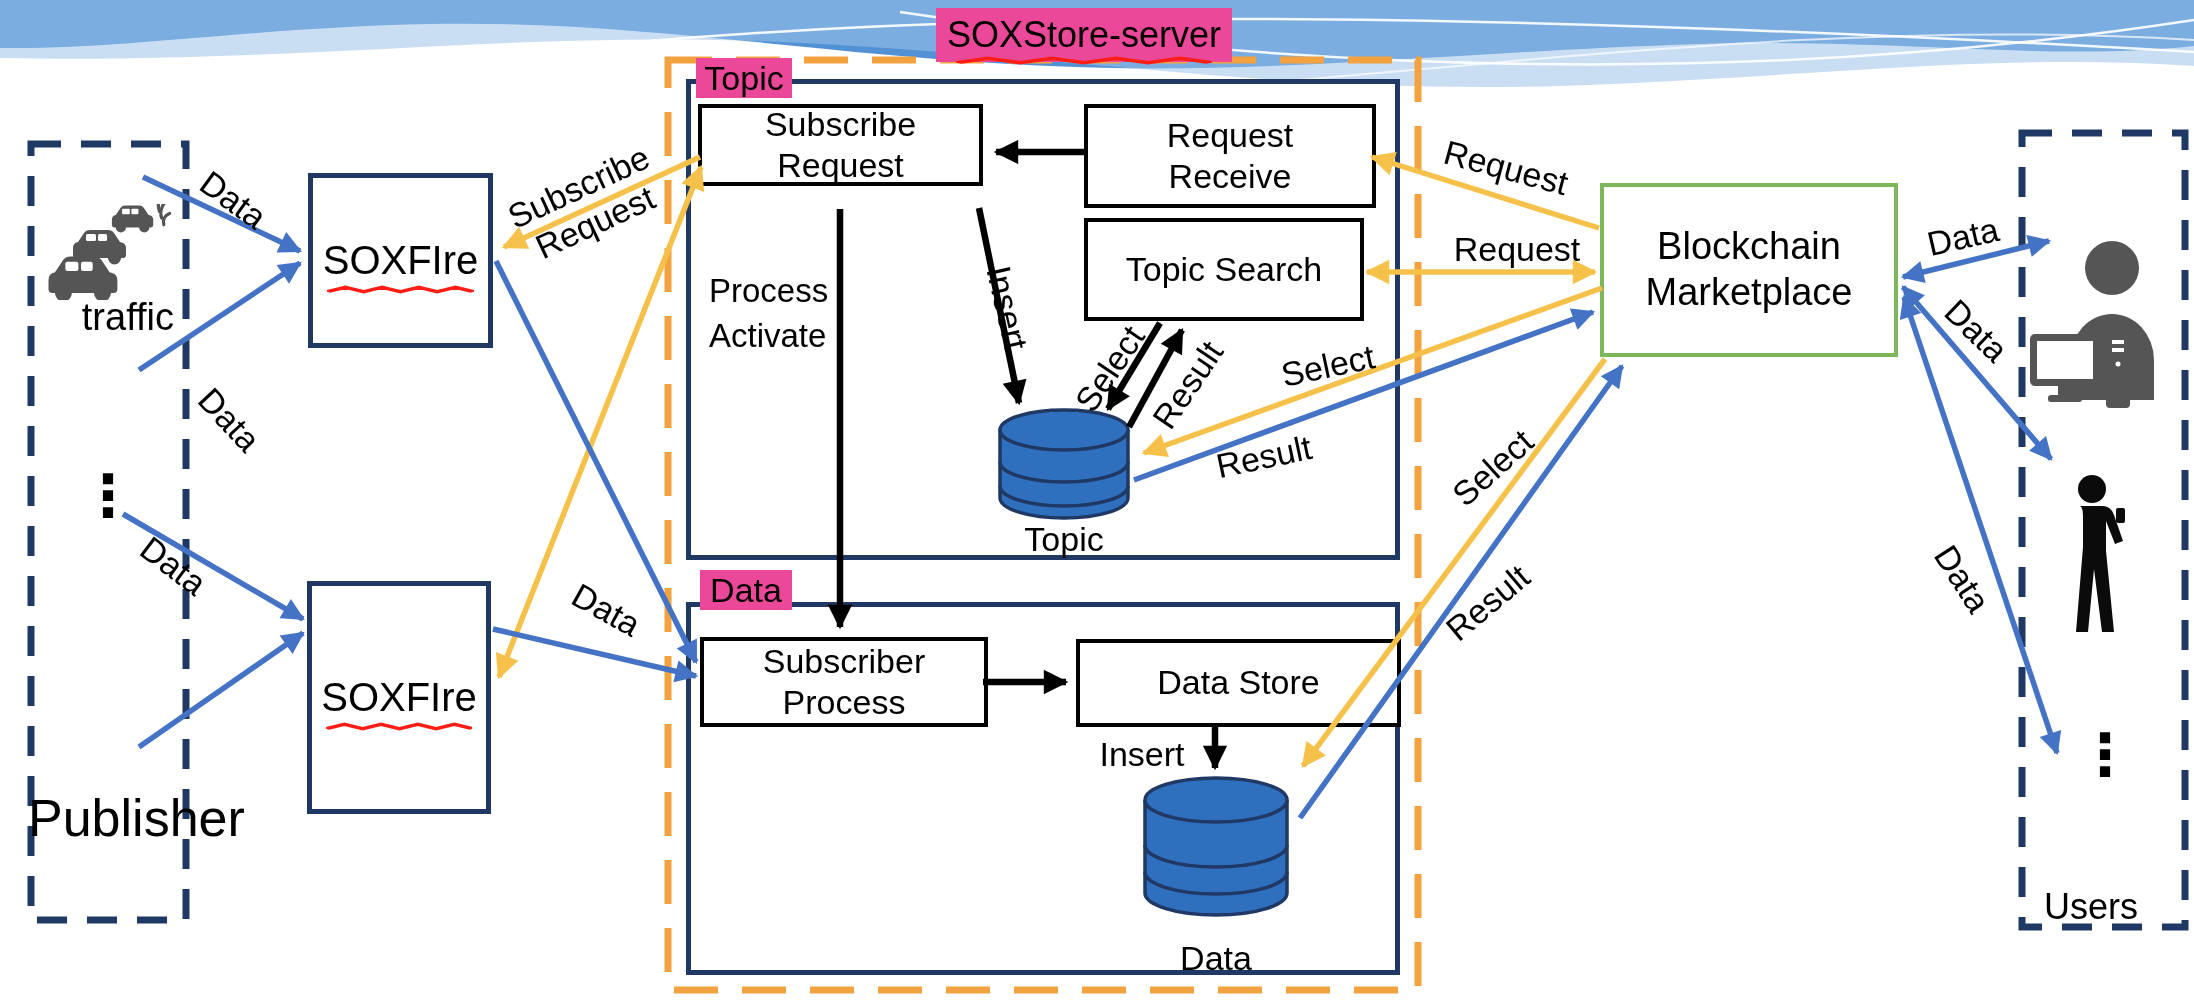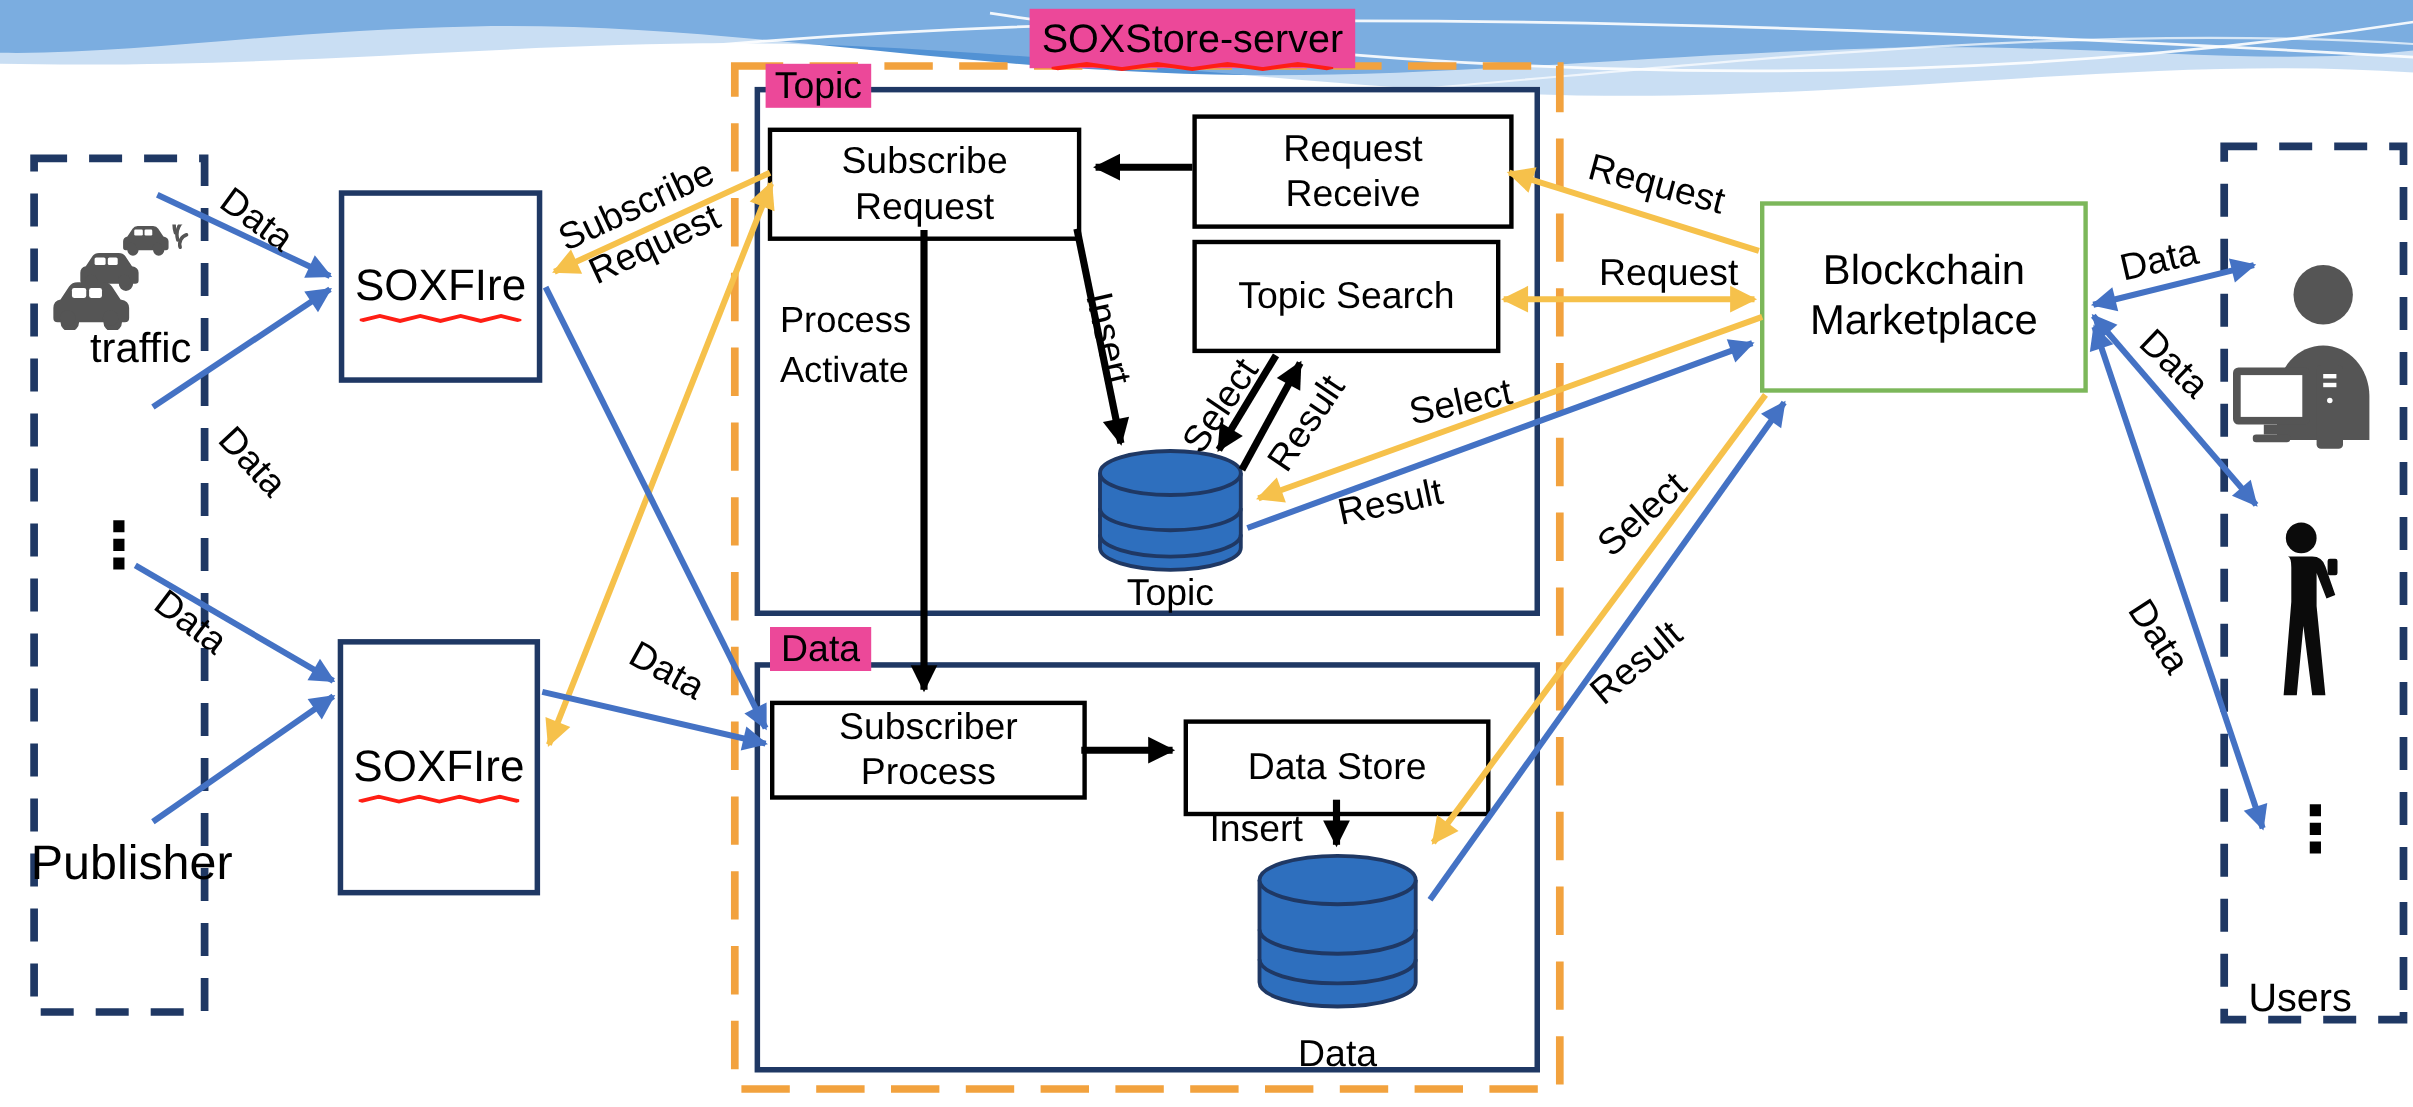--- a/index.html
+++ b/index.html
@@ -59,33 +59,33 @@
     </div>
     <div class="bx nv soxfire" style="left:307px;top:581px;width:184px;height:233px">
       <span class="lblwrap">
         <span>SOXFIre</span>
         <svg class="sq" viewBox="0 0 36 8" preserveAspectRatio="none">
             <path d="M0,6 L4.5,2 L9,6 L13.5,2 L18,6 L22.5,2 L27,6 L31.5,2 L36,6" fill="none" stroke-width="2.4" style="stroke:var(--c-squiggle)"></path>
           </svg>
       </span>
     </div>
 
-    <div class="bx bk" style="left:698px;top:116px;width:285px;height:103px;padding:0 30px">
+    <div class="bx bk" style="left:698px;top:104px;width:285px;height:82px;padding:0 30px">
       <span>Subscribe Request</span>
     </div>
     <div class="bx bk" style="left:1084px;top:104px;width:292px;height:104px;padding:0 40px">
       <span>Request Receive</span>
     </div>
     <div class="bx bk" style="left:1084px;top:218px;width:280px;height:103px">
       <span>Topic Search</span>
     </div>
     <div class="bx bk" style="left:700px;top:637px;width:288px;height:90px;padding:0 30px">
       <span>Subscriber Process</span>
     </div>
-    <div class="bx bk" style="left:1076px;top:654px;width:279px;height:88px">
+    <div class="bx bk" style="left:1076px;top:639px;width:325px;height:88px">
       <span>Data Store</span>
     </div>
     <div class="bx gr" style="left:1600px;top:183px;width:298px;height:174px;padding:0 30px">
       <span>Blockchain Marketplace</span>
     </div>
 
     <svg style="position:absolute;left:42px;top:204px" width="150" height="96" viewBox="0 0 150 96">
       <g style="fill:var(--c-icon_gray)">
         <g transform="translate(66,0) scale(0.78)">
           <path d="M5,20 q0,-5 5,-6 l6,-9 q2,-3 6,-3 h18 q4,0 6,3 l6,9 q6,1 6,6 v7 q0,3 -3,3 h-2 a6.5,6.5 0 0 1 -13,0 h-17 a6.5,6.5 0 0 1 -13,0 h-2 q-3,0 -3,-3 z"></path>
@@ -216,21 +216,21 @@
       </span>
     </div>
 
     <div class="chip sec" style="left:696px;top:58px;width:96px;height:40px">Topic</div>
     <div class="chip sec" style="left:700px;top:570px;width:92px;height:40px">Data</div>
 
     <div class="dblabel" style="left:1003px;top:520px;width:122px">Topic</div>
     <div class="dblabel" style="left:1155px;top:939px;width:122px">Data</div>
 
     <div class="txt" style="left:44px;top:296px;width:130px;text-align:right">traffic</div>
-    <div class="txt" style="left:28px;top:760px;width:170px;font-size:44px">Publisher</div>
+    <div class="txt" style="left:28px;top:788px;width:170px;font-size:52px">Publisher</div>
     <div class="txt" style="left:2036px;top:886px;width:110px;text-align:center;font-size:36px">Users</div>
     <div class="dots" style="left:79px;top:468px;width:50px;text-align:center">⋮</div>
     <div class="dots" style="left:2076px;top:727px;width:50px;text-align:center">⋮</div>
 
     <div class="elabel" style="left:233px;top:200px;transform:translate(-50%,-50%) rotate(36deg)">Data</div>
     <div class="elabel" style="left:229px;top:420px;transform:translate(-50%,-50%) rotate(47deg)">Data</div>
     <div class="elabel" style="left:173px;top:566px;transform:translate(-50%,-50%) rotate(37deg)">Data</div>
     <div class="elabel" style="left:606px;top:610px;transform:translate(-50%,-50%) rotate(29deg)">Data</div>
 
     <div class="elabel" style="left:587px;top:205px;transform:translate(-50%,-50%) rotate(-25deg)">

